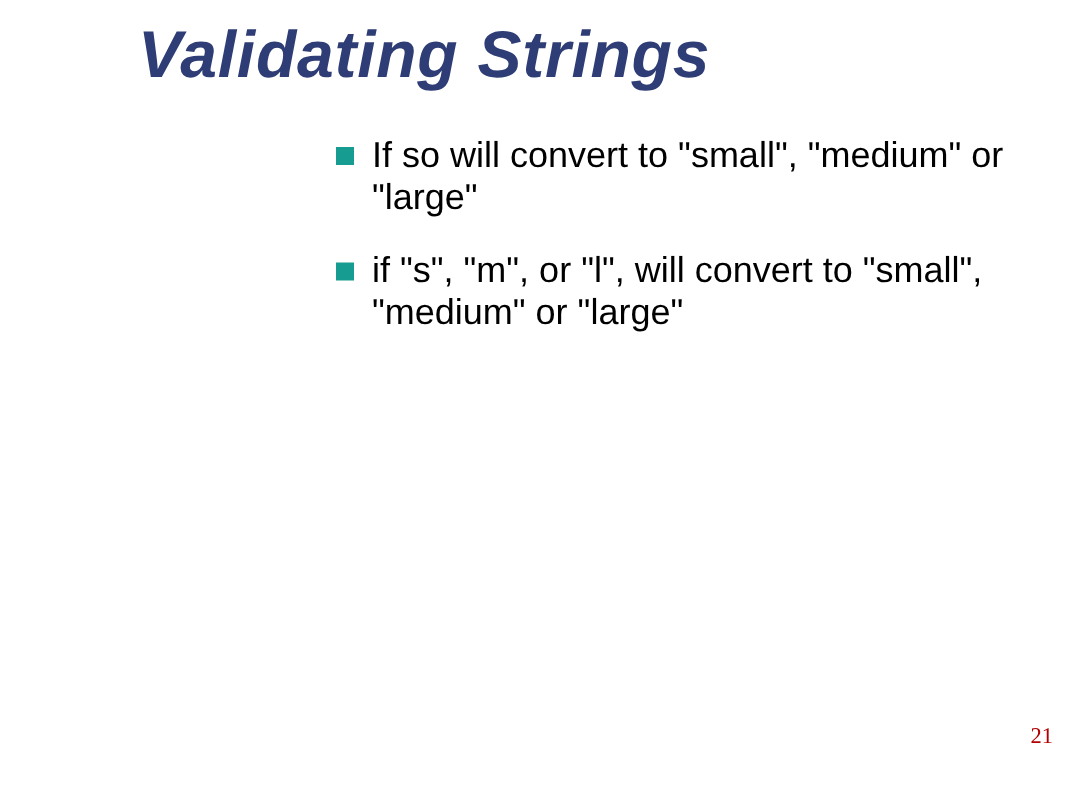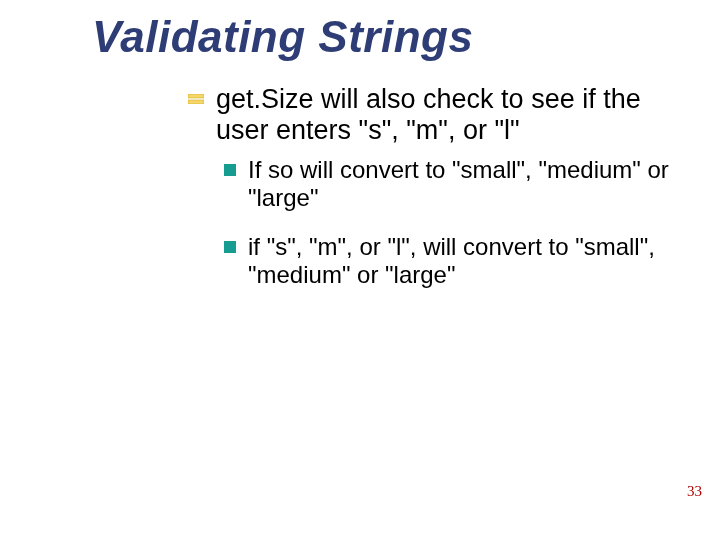--- a/index.html
+++ b/index.html
@@ -19,38 +19,29 @@
 </style>
 </head>
 <body>
 
 <div class="slide">
 
   <div class="title">Validating Strings</div>
 
   <div class="body">
 
-    <div class="top-bullet">
-      <span class="mark">
-        <svg width="16" height="10" viewBox="0 0 16 10">
-          <rect x="0" y="0" width="16" height="4" fill="#f5d66a" stroke="#c9a400" stroke-width="0.5"></rect>
-          <rect x="0" y="6" width="16" height="4" fill="#f5d66a" stroke="#c9a400" stroke-width="0.5"></rect>
-        </svg>
-      </span>
-      <span class="text">get.Size will also check to see if the user enters "s", "m", or "l"</span>
-    </div>
 
     <div class="sub-bullet">
       <span class="mark"></span>
       <span class="text">If so will convert to "small", "medium" or "large"</span>
     </div>
 
 
     <div class="sub-bullet">
       <span class="mark"></span>
       <span class="text">if "s", "m", or "l", will convert to "small", "medium" or "large"</span>
     </div>
 
   </div>
 
-  <div class="pagenum">33</div>
+  <div class="pagenum">21</div>
 
 </div>
 
 </body></html>

